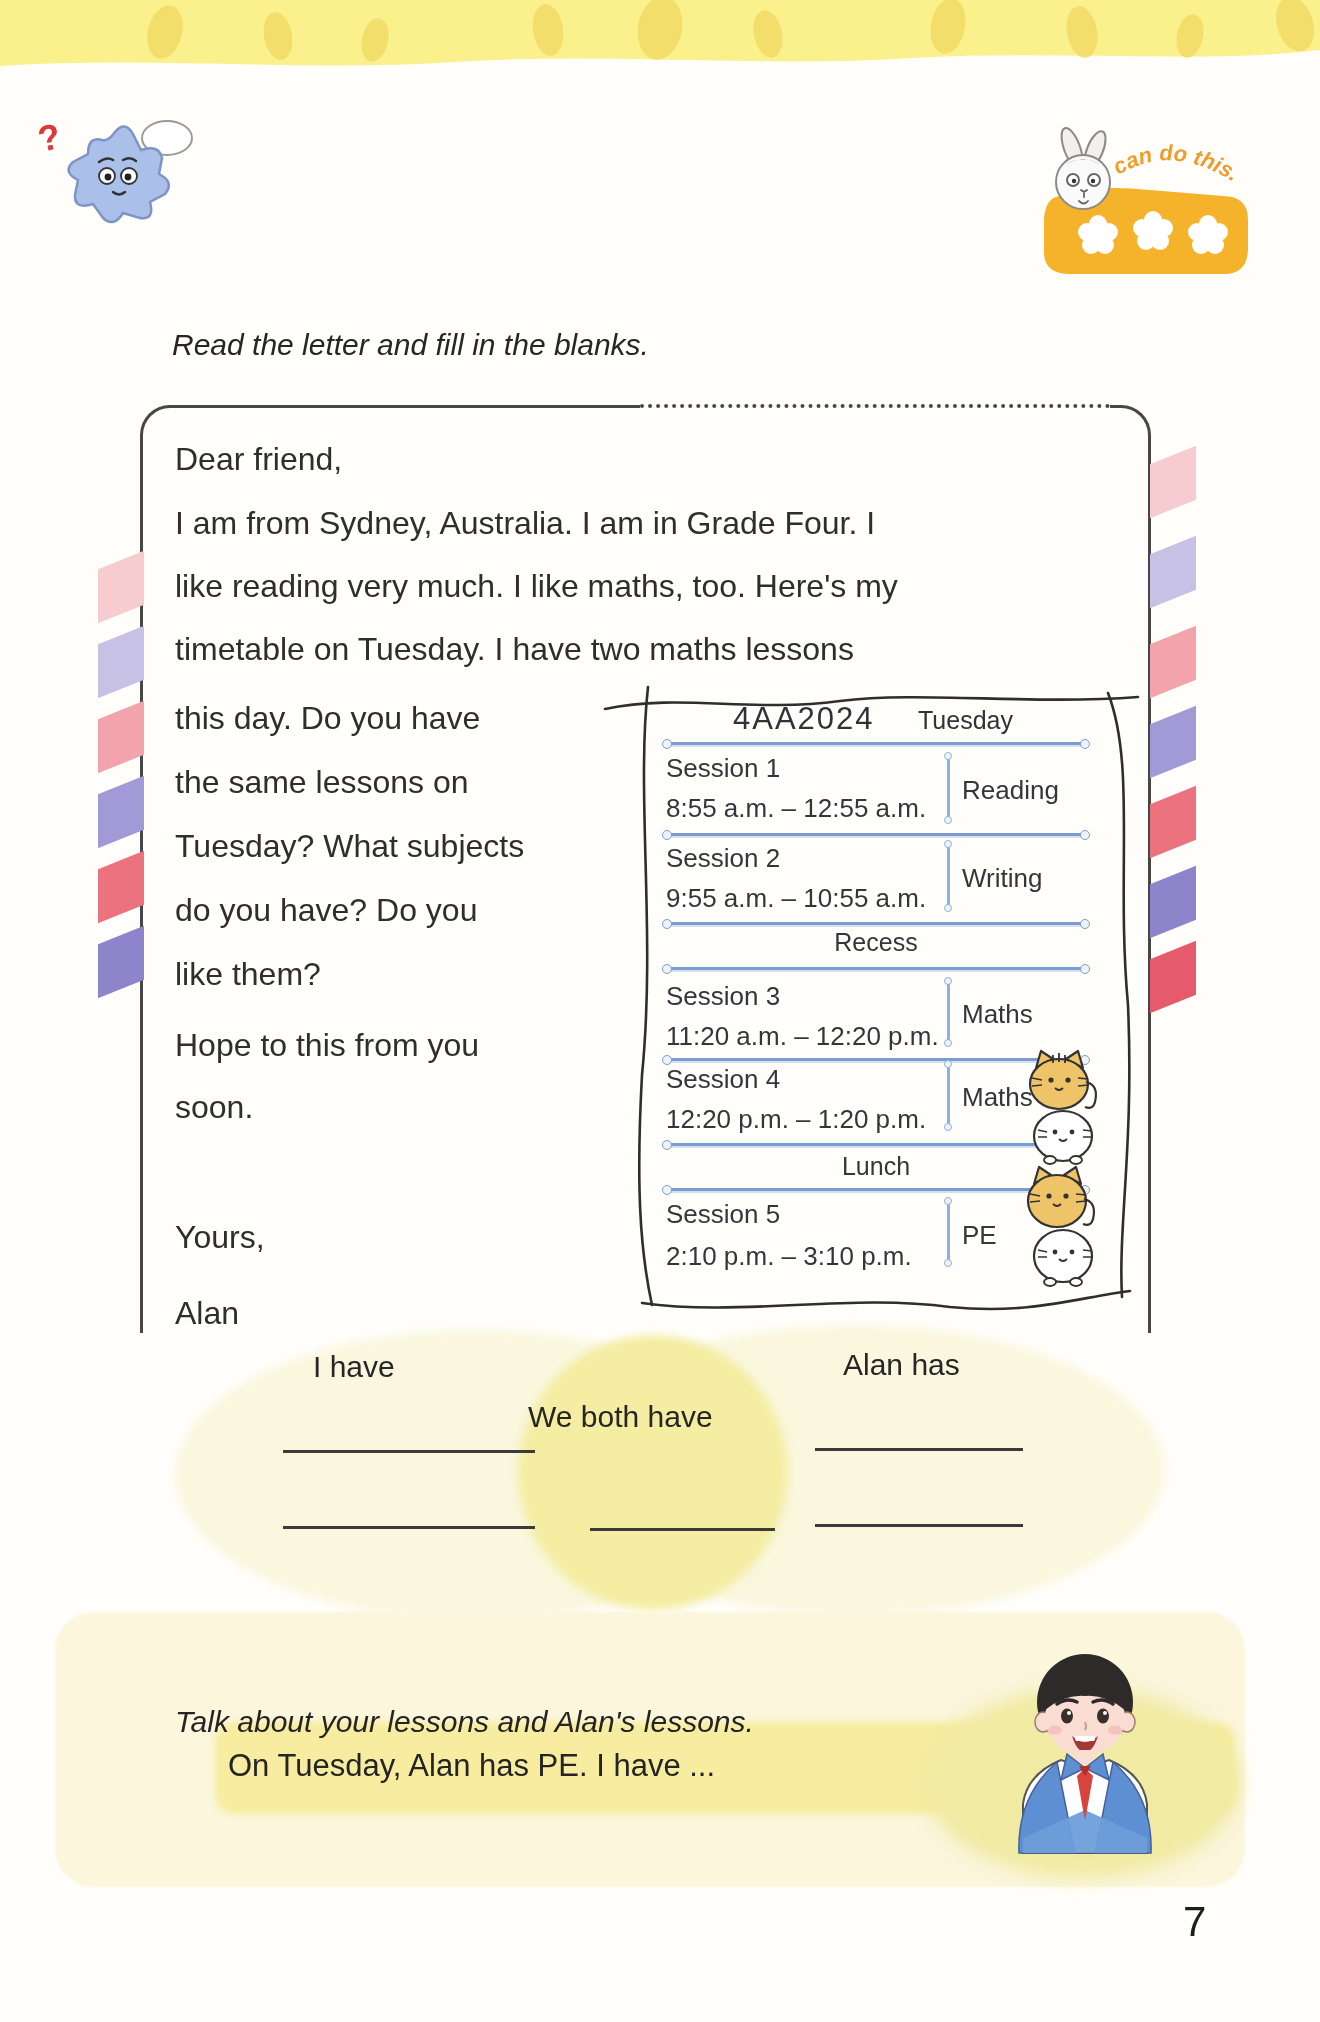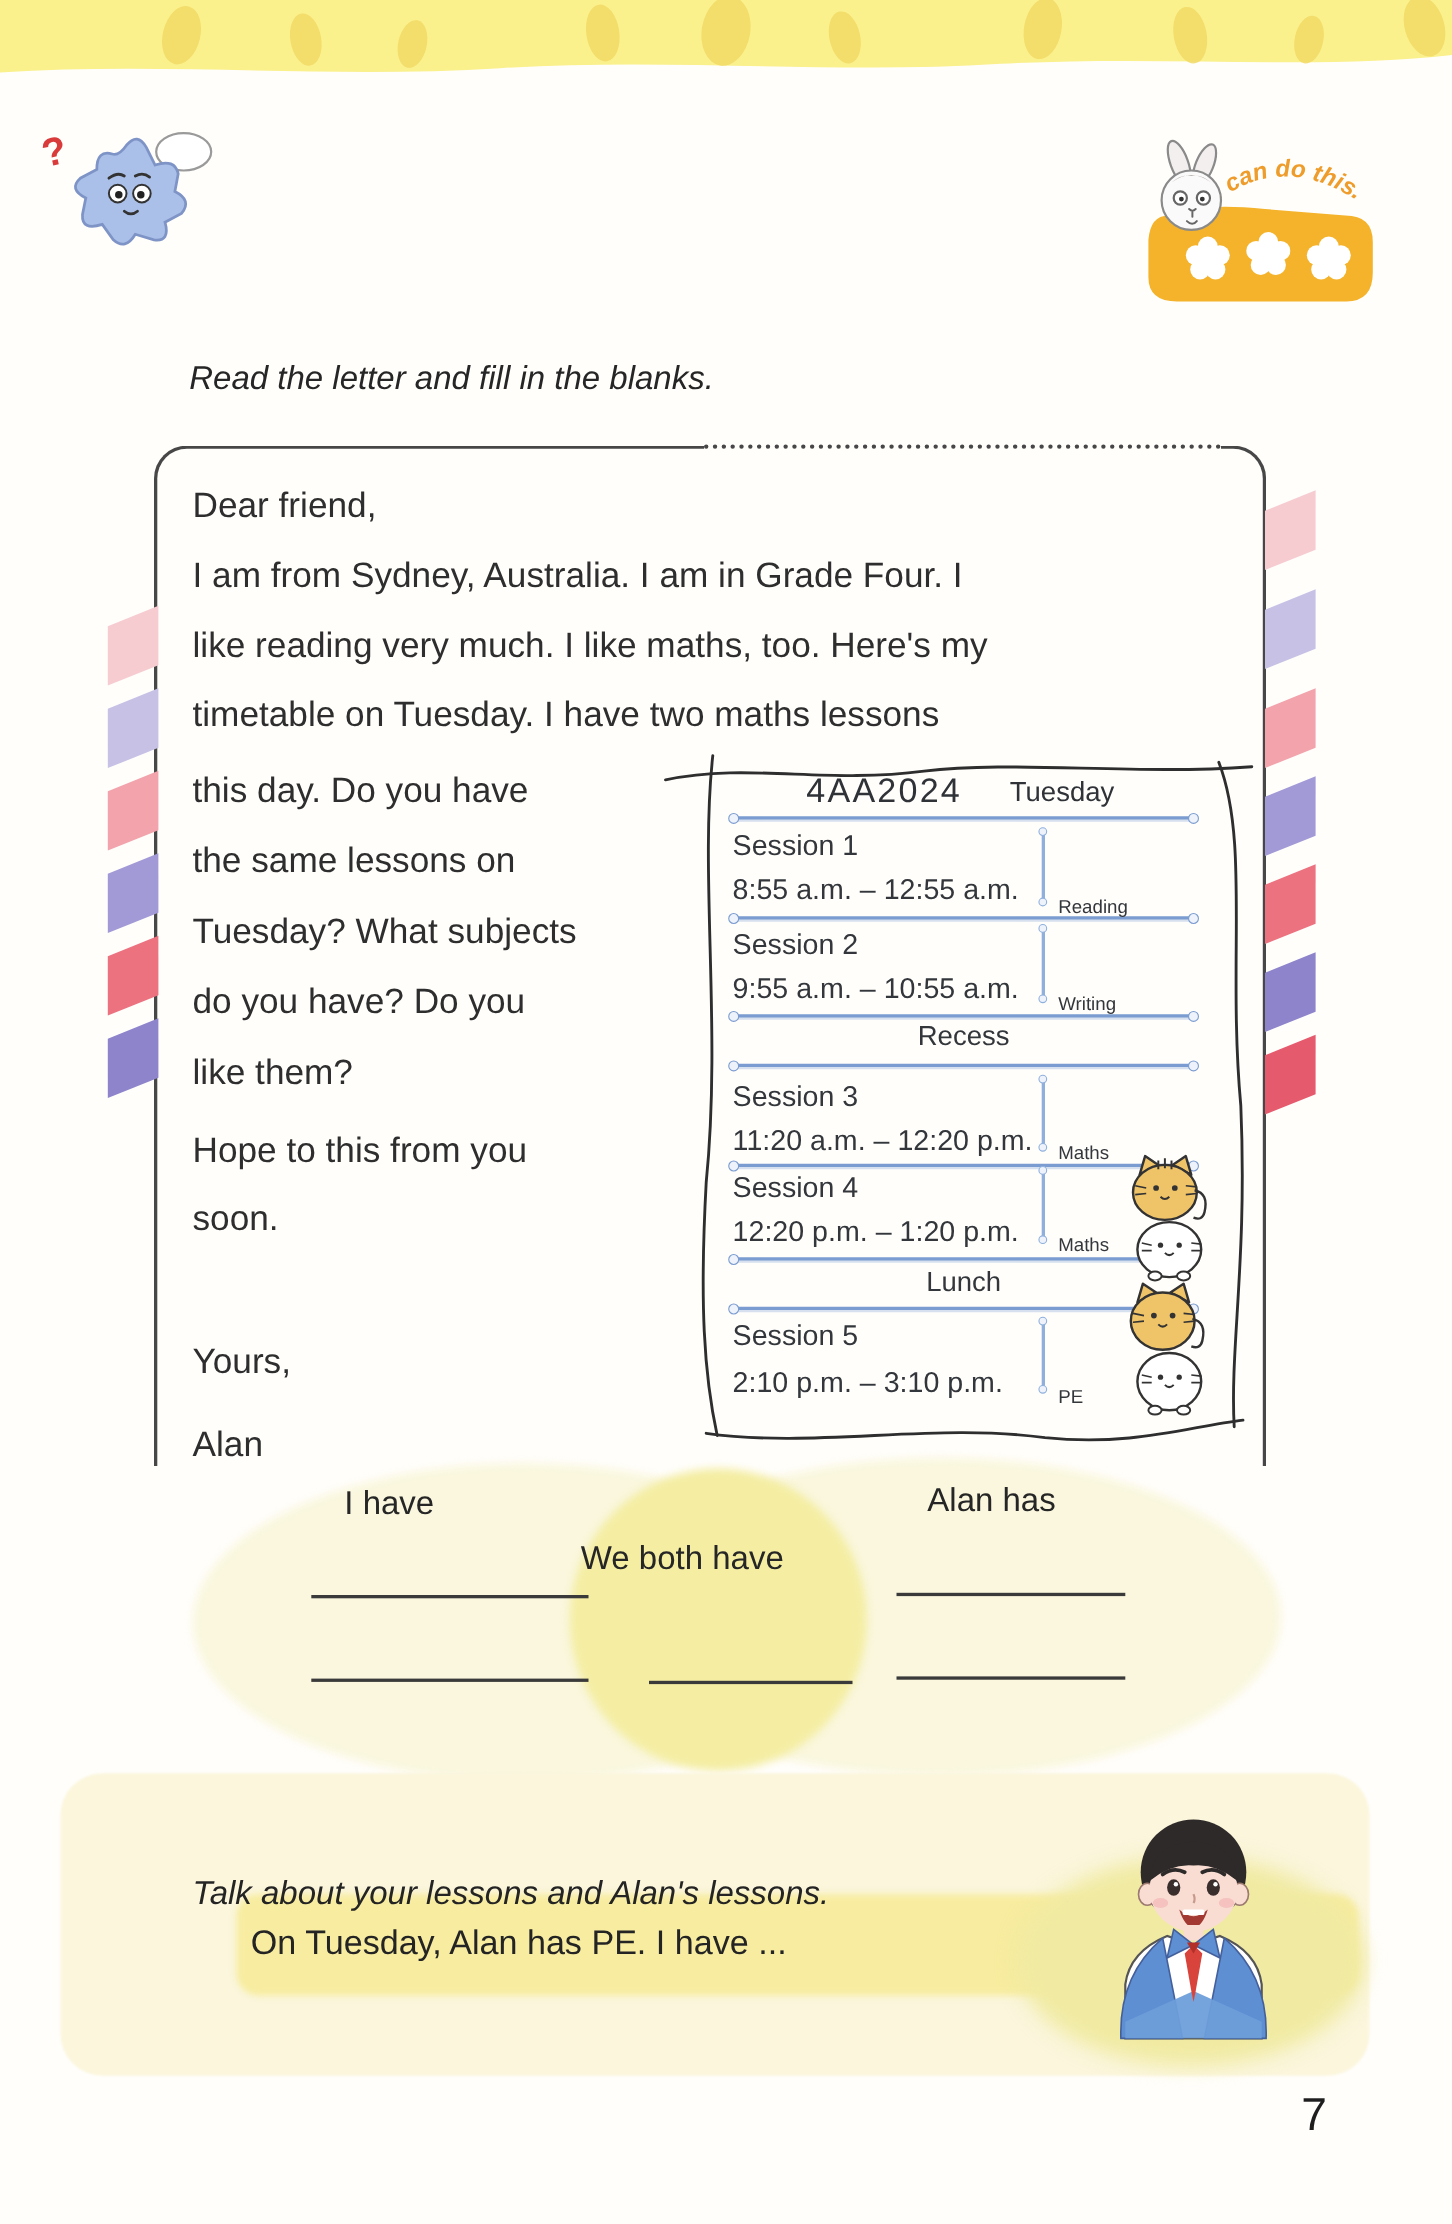--- a/index.html
+++ b/index.html
@@ -27,21 +27,21 @@
   .tt-divider::before,.tt-divider::after{content:"";position:absolute;top:-3px;width:8px;height:8px;
               border-radius:50%;background:#eef3fb;border:1.5px solid #7b9cd0;}
   .tt-divider::before{left:-4px;}
   .tt-divider::after{right:-4px;}
   .tt-bracket{position:absolute;left:947px;width:3px;background:#8fb0dd;}
   .tt-bracket::before,.tt-bracket::after{content:"";position:absolute;left:-3px;width:6px;height:6px;
               border-radius:50%;background:#eef3fb;border:1.5px solid #8fb0dd;}
   .tt-bracket::before{top:-6px;}
   .tt-bracket::after{bottom:-6px;}
   .tt-label,.tt-time{position:absolute;left:666px;font-size:26px;color:#33373b;}
-  .tt-subject{position:absolute;left:962px;font-size:17px;color:#33373b;margin-top:40px;}
+  .tt-subject{position:absolute;left:962px;font-size:26px;color:#33373b;}
   .tt-center{position:absolute;left:666px;width:420px;text-align:center;font-size:25px;color:#33373b;}
   .tt-head-code{position:absolute;left:733px;top:701px;font-size:31px;letter-spacing:2px;color:#2f3337;}
   .tt-head-day{position:absolute;left:918px;top:706px;font-size:25px;color:#2f3337;}
   
   .venn-ellipse{position:absolute;border-radius:50%;filter:blur(4px);}
   .venn-label{position:absolute;font-size:30px;color:#262626;}
   .blank{position:absolute;height:0;border-top:3px solid #3a3a3a;}
   
   .talk-block{position:absolute;left:55px;top:1612px;width:1190px;height:275px;background:#fbf6dc;
               border-radius:38px;filter:blur(1px);}

